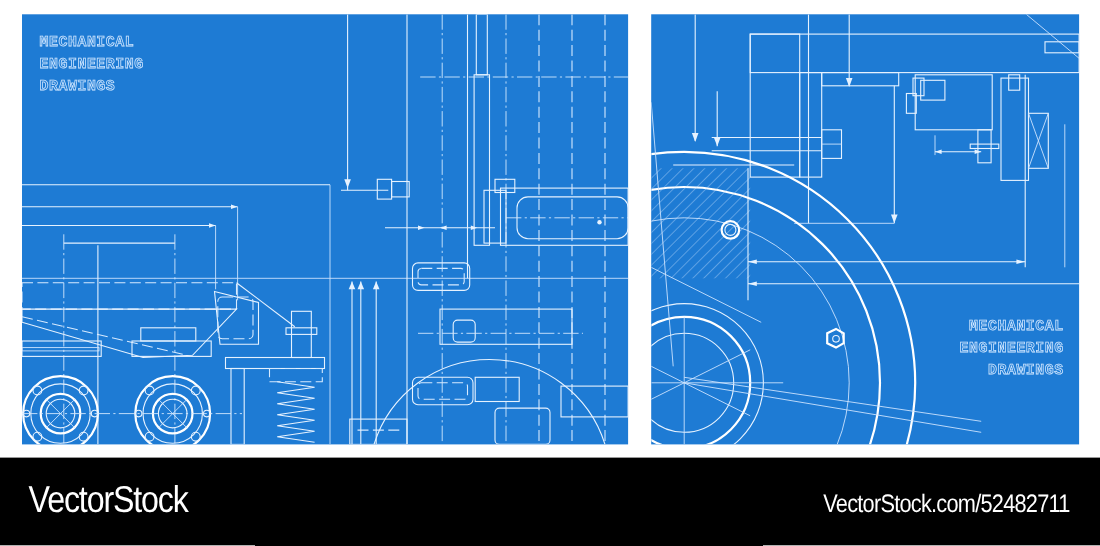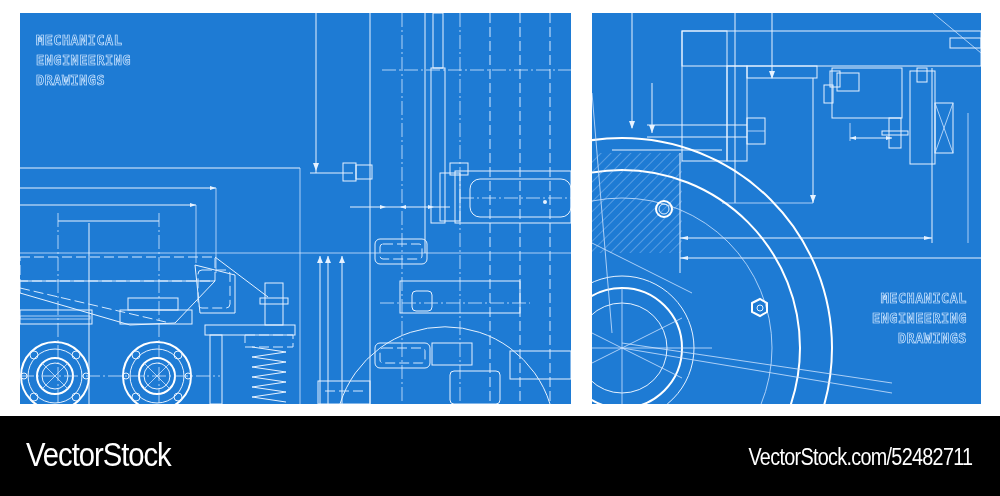--- a/index.html
+++ b/index.html
@@ -2,21 +2,21 @@
 <html><head>
 <meta charset="utf-8">
 <style>
   html, body { margin: 0; padding: 0; }
   body { width: 1000px; height: 496px; background: #ffffff; position: relative; overflow: hidden; font-family: "Liberation Sans", sans-serif; }
   .panel { position: absolute; background: #1e7bd4; overflow: hidden; }
   #panel-left { left: 20px; top: 13px; width: 551px; height: 391px; }
   #panel-right { left: 592px; top: 13px; width: 389px; height: 391px; }
   .panel svg { position: absolute; left: 0; top: 0; }
   .title-block { position: absolute; font-family: "DejaVu Sans Mono", monospace; font-weight: bold; font-size: 13.5px; line-height: 20px; letter-spacing: 0.5px; color: transparent; -webkit-text-stroke: 0.7px #cfe6ff; }
-  .title-block div { white-space: nowrap; }
+  .title-block div { white-space: nowrap; font-family: Liberation Mono, monospace; }
   #left-title { left: 16px; top: 17px; }
   #right-title { right: 14px; top: 275px; text-align: right; }
   .footer { position: absolute; left: 0; top: 416px; width: 1000px; height: 80px; background: #000000; }
   .brand { position: absolute; left: 26px; top: 19px; color: #ffffff; font-family: "Liberation Sans", sans-serif; font-size: 34px; letter-spacing: -1.2px; transform: scaleX(0.86); transform-origin: left center; }
   .stock-id { position: absolute; right: 28px; top: 28px; color: #ffffff; font-family: "Liberation Sans", sans-serif; font-size: 23px; letter-spacing: -0.8px; transform: scaleX(0.86); transform-origin: right center; }
   .ln { stroke: #e6f2ff; fill: none; stroke-width: 1; }
   .lt { stroke: #cfe5ff; fill: none; stroke-width: 0.8; }
   .lb { stroke: #ffffff; fill: none; stroke-width: 2; }
   .dash { stroke: #d6eaff; fill: none; stroke-width: 1; stroke-dasharray: 10 4; }
   .center { stroke: #d6eaff; fill: none; stroke-width: 0.8; stroke-dasharray: 14 3 2 3; }

